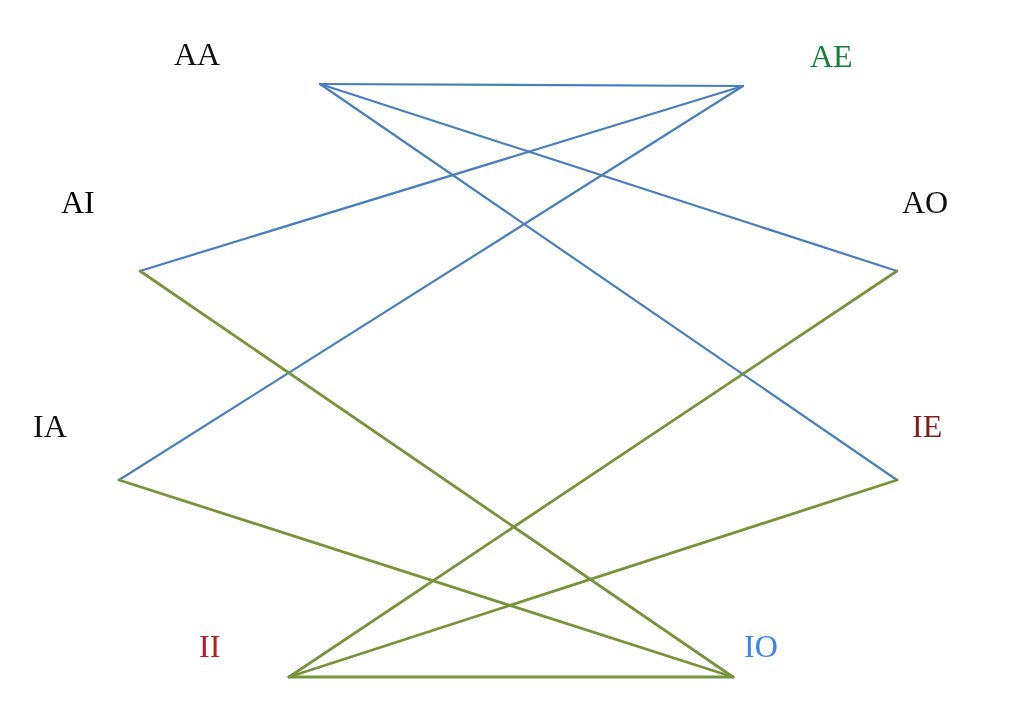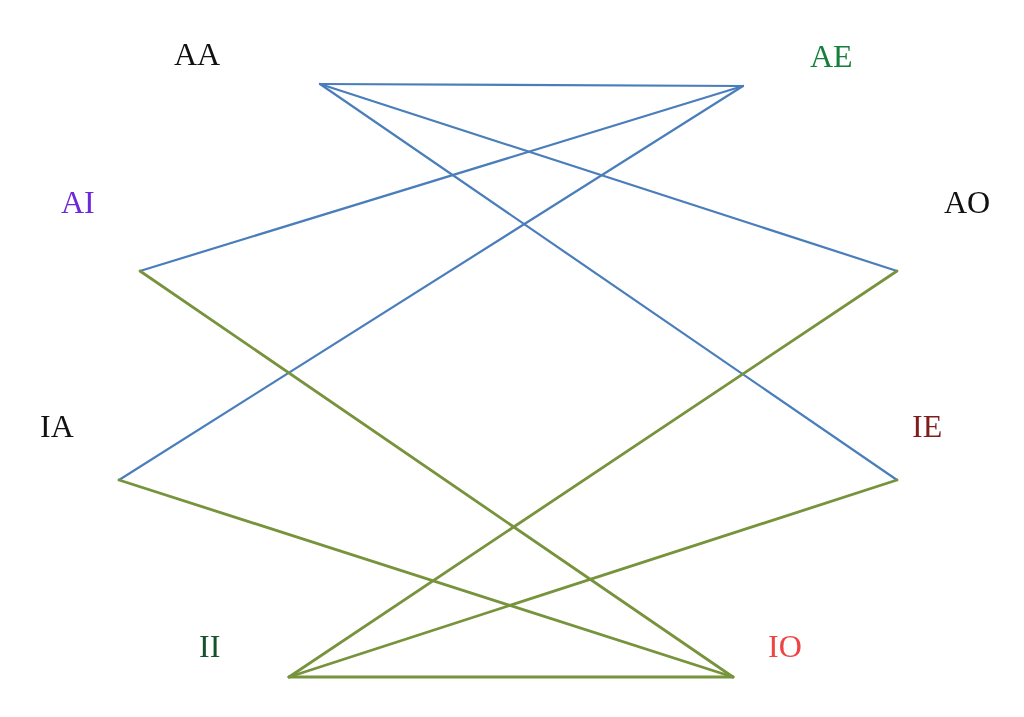--- a/index.html
+++ b/index.html
@@ -28,19 +28,19 @@
       <line x1="119" y1="480" x2="733" y2="677" stroke="#77933c" stroke-width="2.8" stroke-linecap="round"></line>
       <line x1="897" y1="271" x2="289" y2="677" stroke="#77933c" stroke-width="2.8" stroke-linecap="round"></line>
       <line x1="897" y1="480" x2="289" y2="677" stroke="#77933c" stroke-width="2.8" stroke-linecap="round"></line>
       <line x1="289" y1="677" x2="733" y2="677" stroke="#77933c" stroke-width="2.8" stroke-linecap="round"></line>
     </g>
 </svg>
 
 <div id="labels">
     <div class="node-label" style="left: 174px; top: 38px; color: rgb(17, 17, 17);">AA</div>
     <div class="node-label" style="left: 810px; top: 40px; color: #15803d;">AE</div>
-    <div class="node-label" style="left: 61px; top: 186px; color: #6d28d9;">AI</div>
-    <div class="node-label" style="left: 944px; top: 186px; color: rgb(17, 17, 17);">AO</div>
-    <div class="node-label" style="left: 40px; top: 410px; color: rgb(17, 17, 17);">IA</div>
+    <div class="node-label" style="left: 61px; top: 186px; color: #000000;">AI</div>
+    <div class="node-label" style="left: 902px; top: 186px; color: rgb(17, 17, 17);">AO</div>
+    <div class="node-label" style="left: 33px; top: 410px; color: rgb(17, 17, 17);">IA</div>
     <div class="node-label" style="left: 912px; top: 410px; color: #7f1d1d;">IE</div>
-    <div class="node-label" style="left: 199px; top: 630px; color: #14532d;">II</div>
-    <div class="node-label" style="left: 768px; top: 630px; color: #ef4444;">IO</div>
+    <div class="node-label" style="left: 199px; top: 630px; color: #b91c1c;">II</div>
+    <div class="node-label" style="left: 744px; top: 630px; color: #3b82f6;">IO</div>
   </div>
 
 </body></html>

